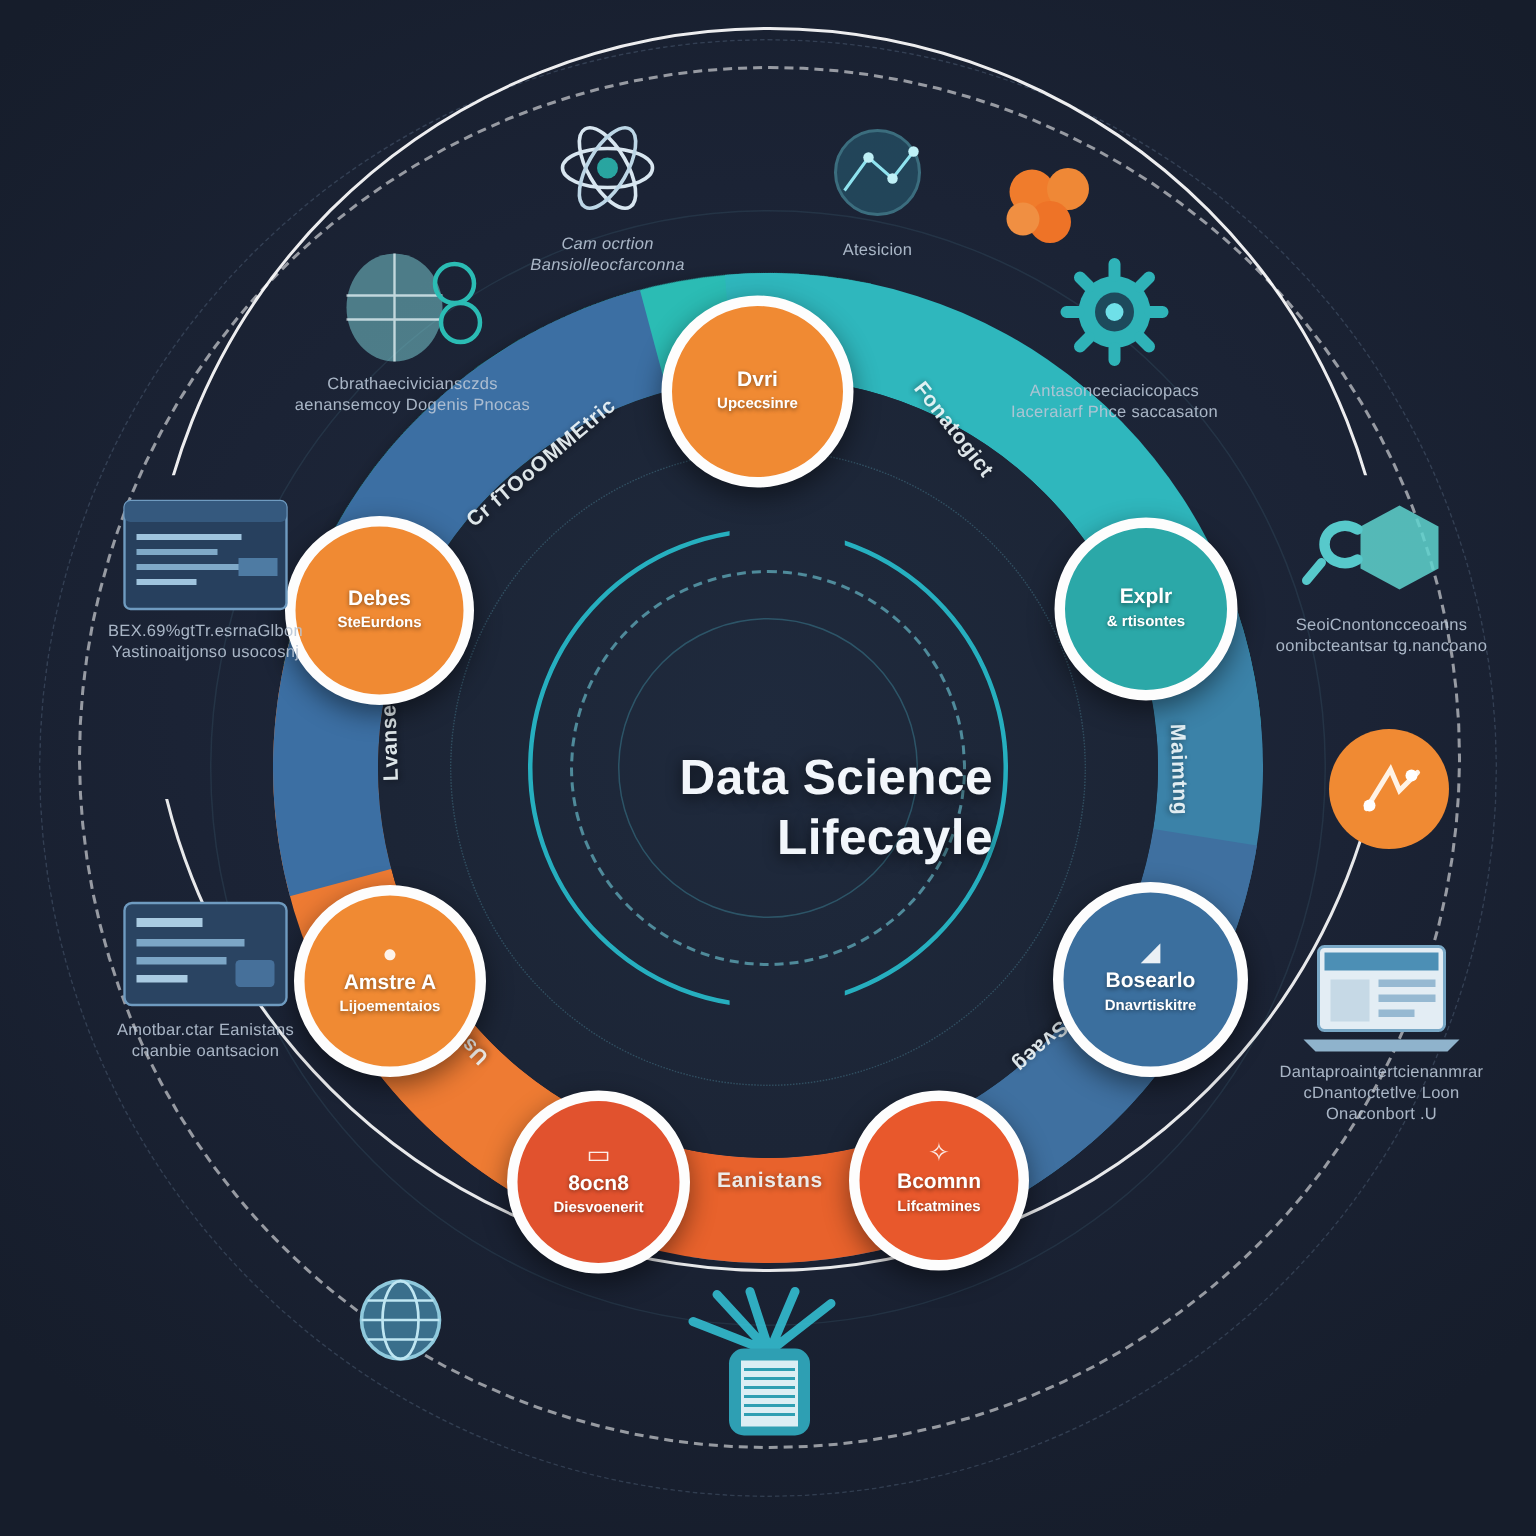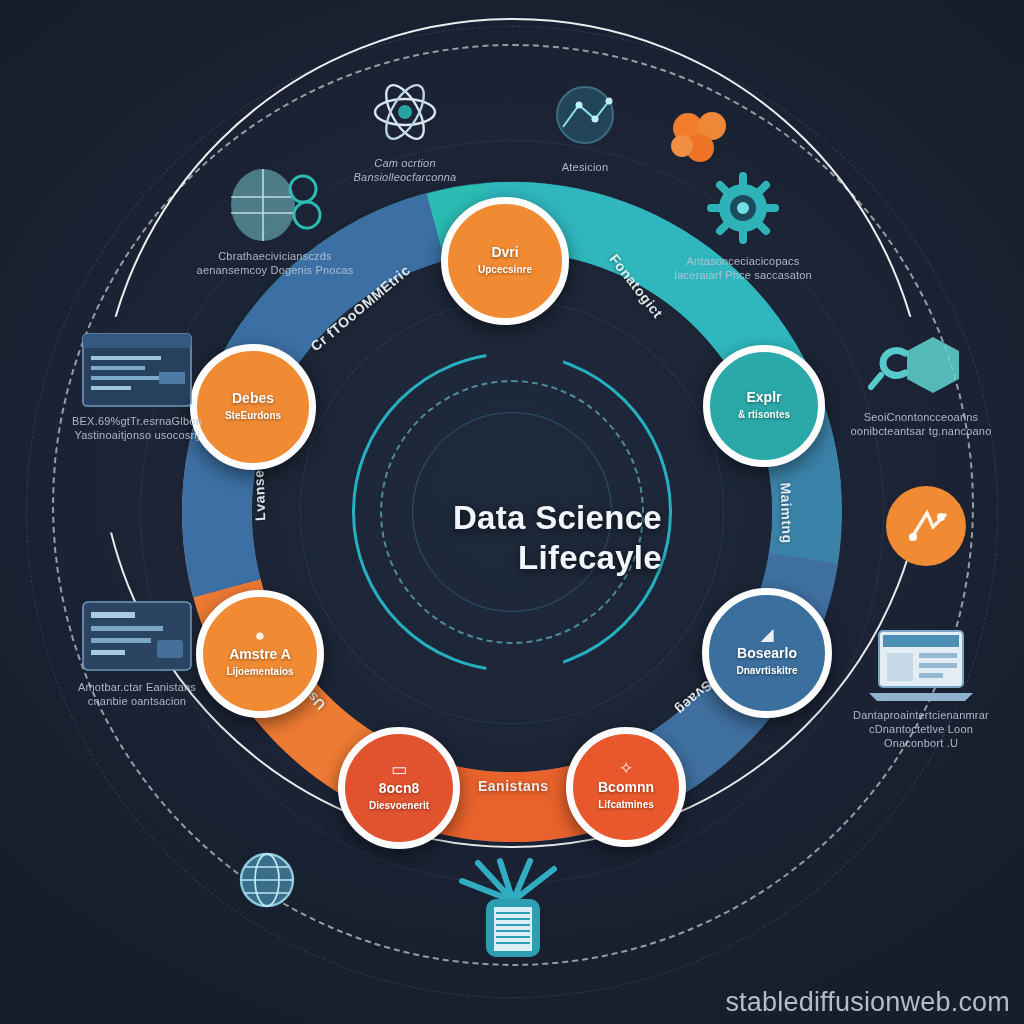--- a/index.html
+++ b/index.html
@@ -328,15 +328,14 @@
         </g>
         <rect x="48" y="44" width="54" height="58" rx="10" fill="#2e9fb3"></rect>
         <rect x="56" y="52" width="38" height="44" fill="#dbeef4"></rect>
         <g stroke="#2e9fb3" stroke-width="2">
           <path d="M58 58h34M58 64h34M58 70h34M58 76h34M58 82h34M58 88h34"></path>
         </g>
       </svg>
     </div>
   </div>
 
-  <div id="watermark">stablediffusionweb.com</div>
 
 </div>
 
 </body></html>

